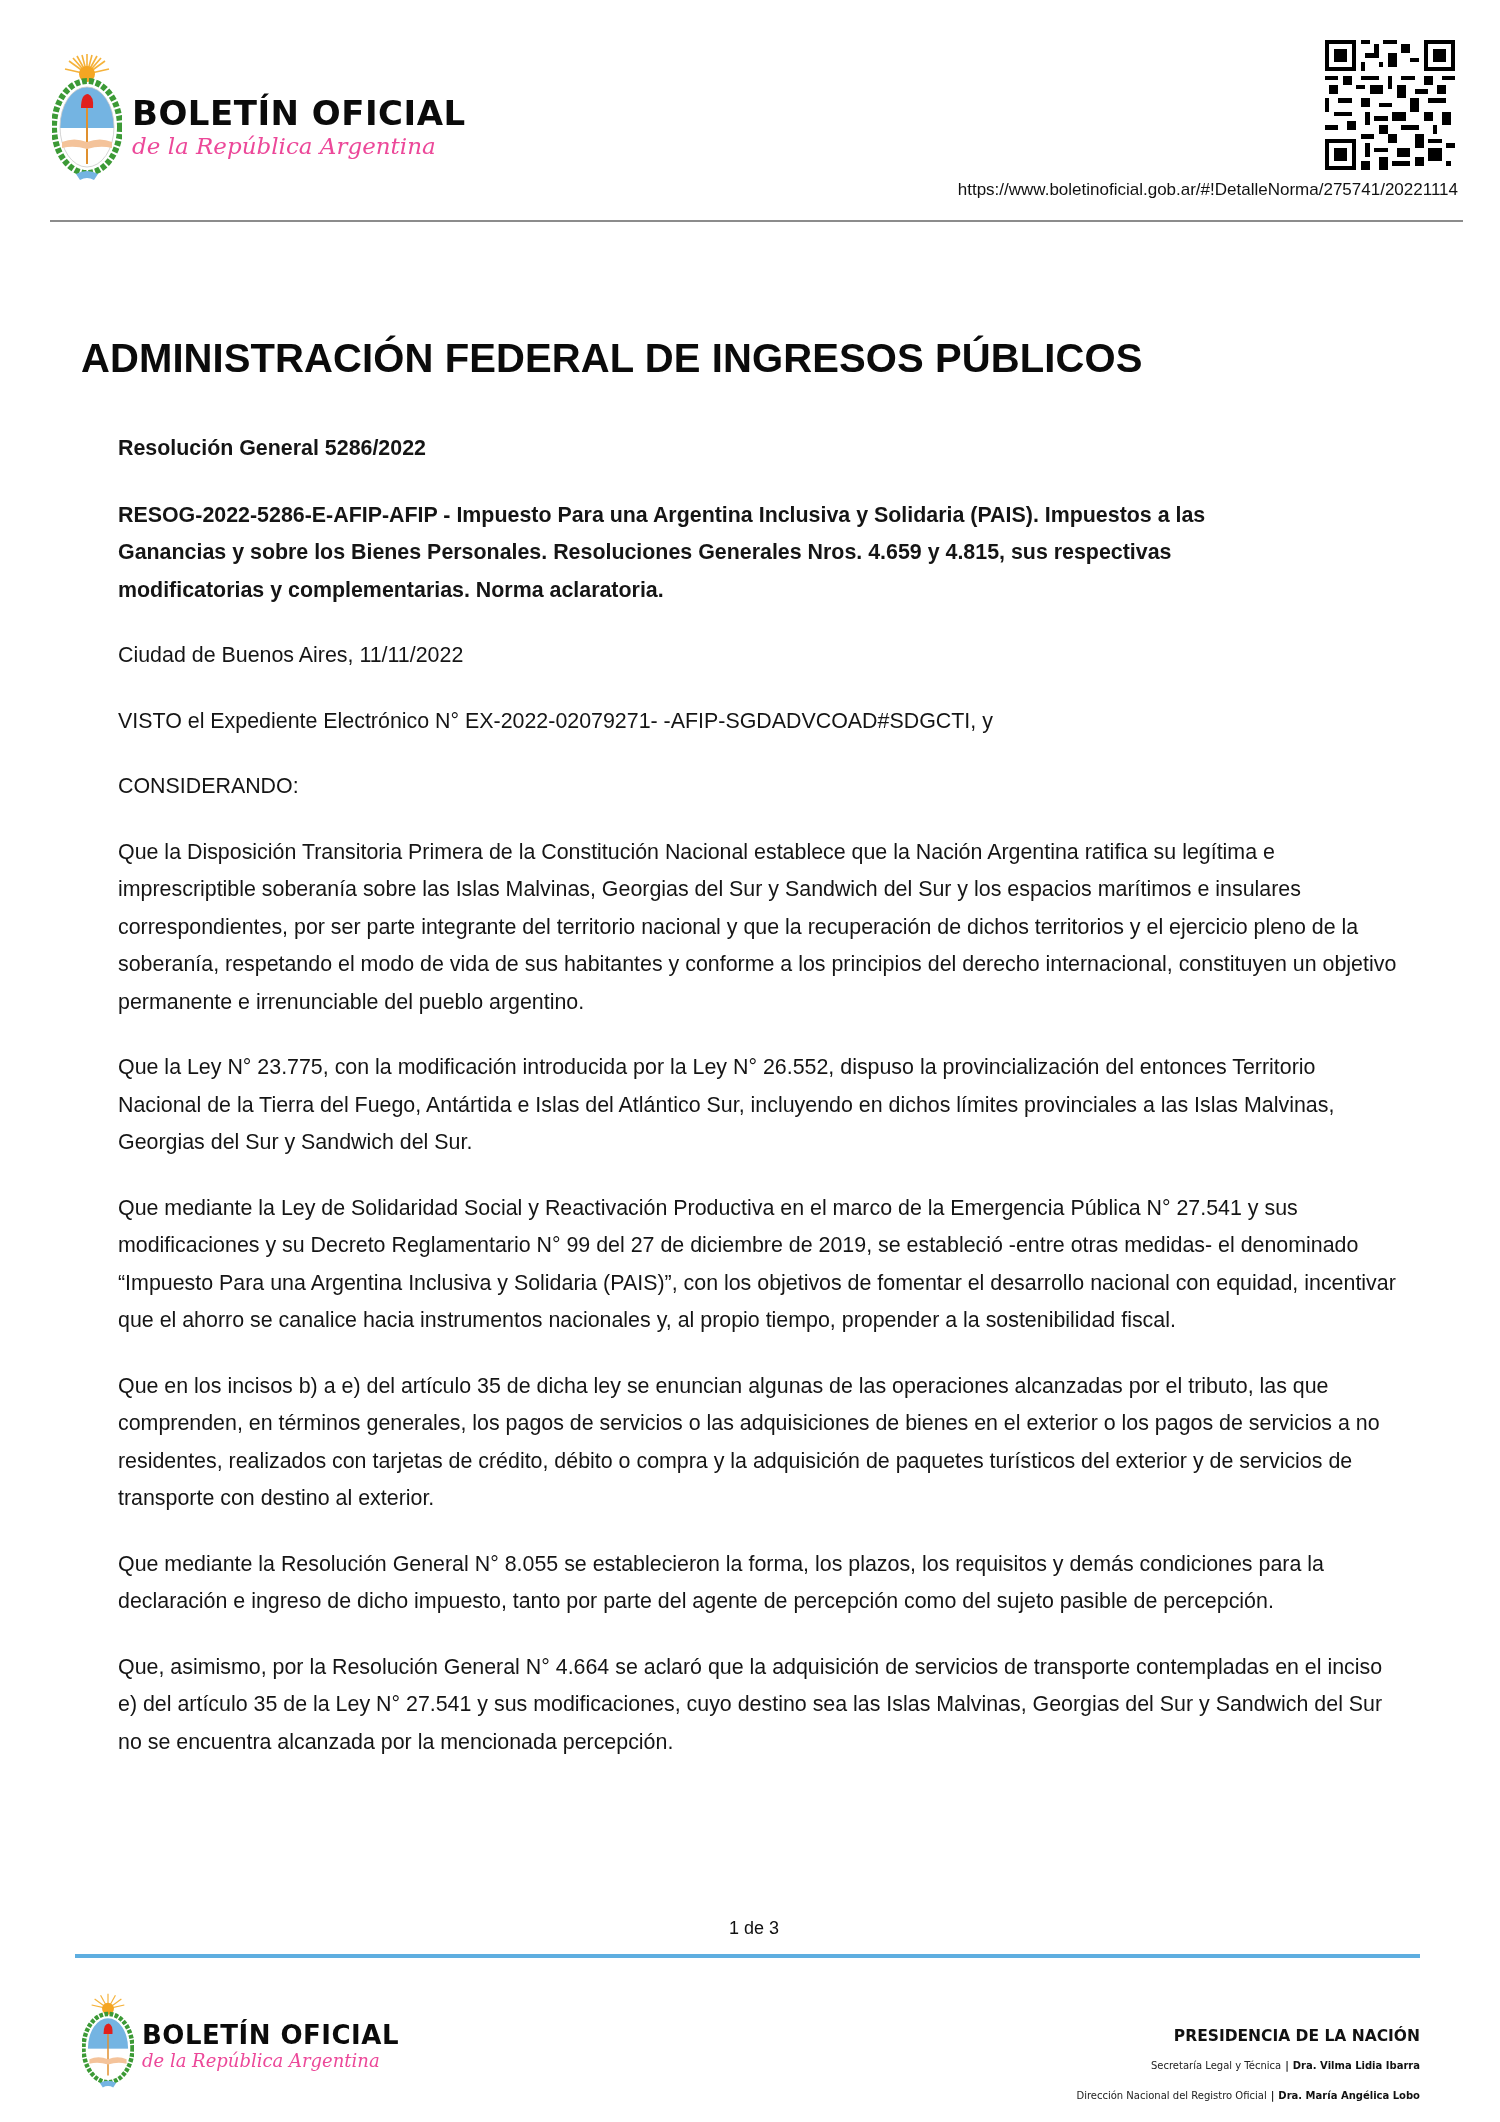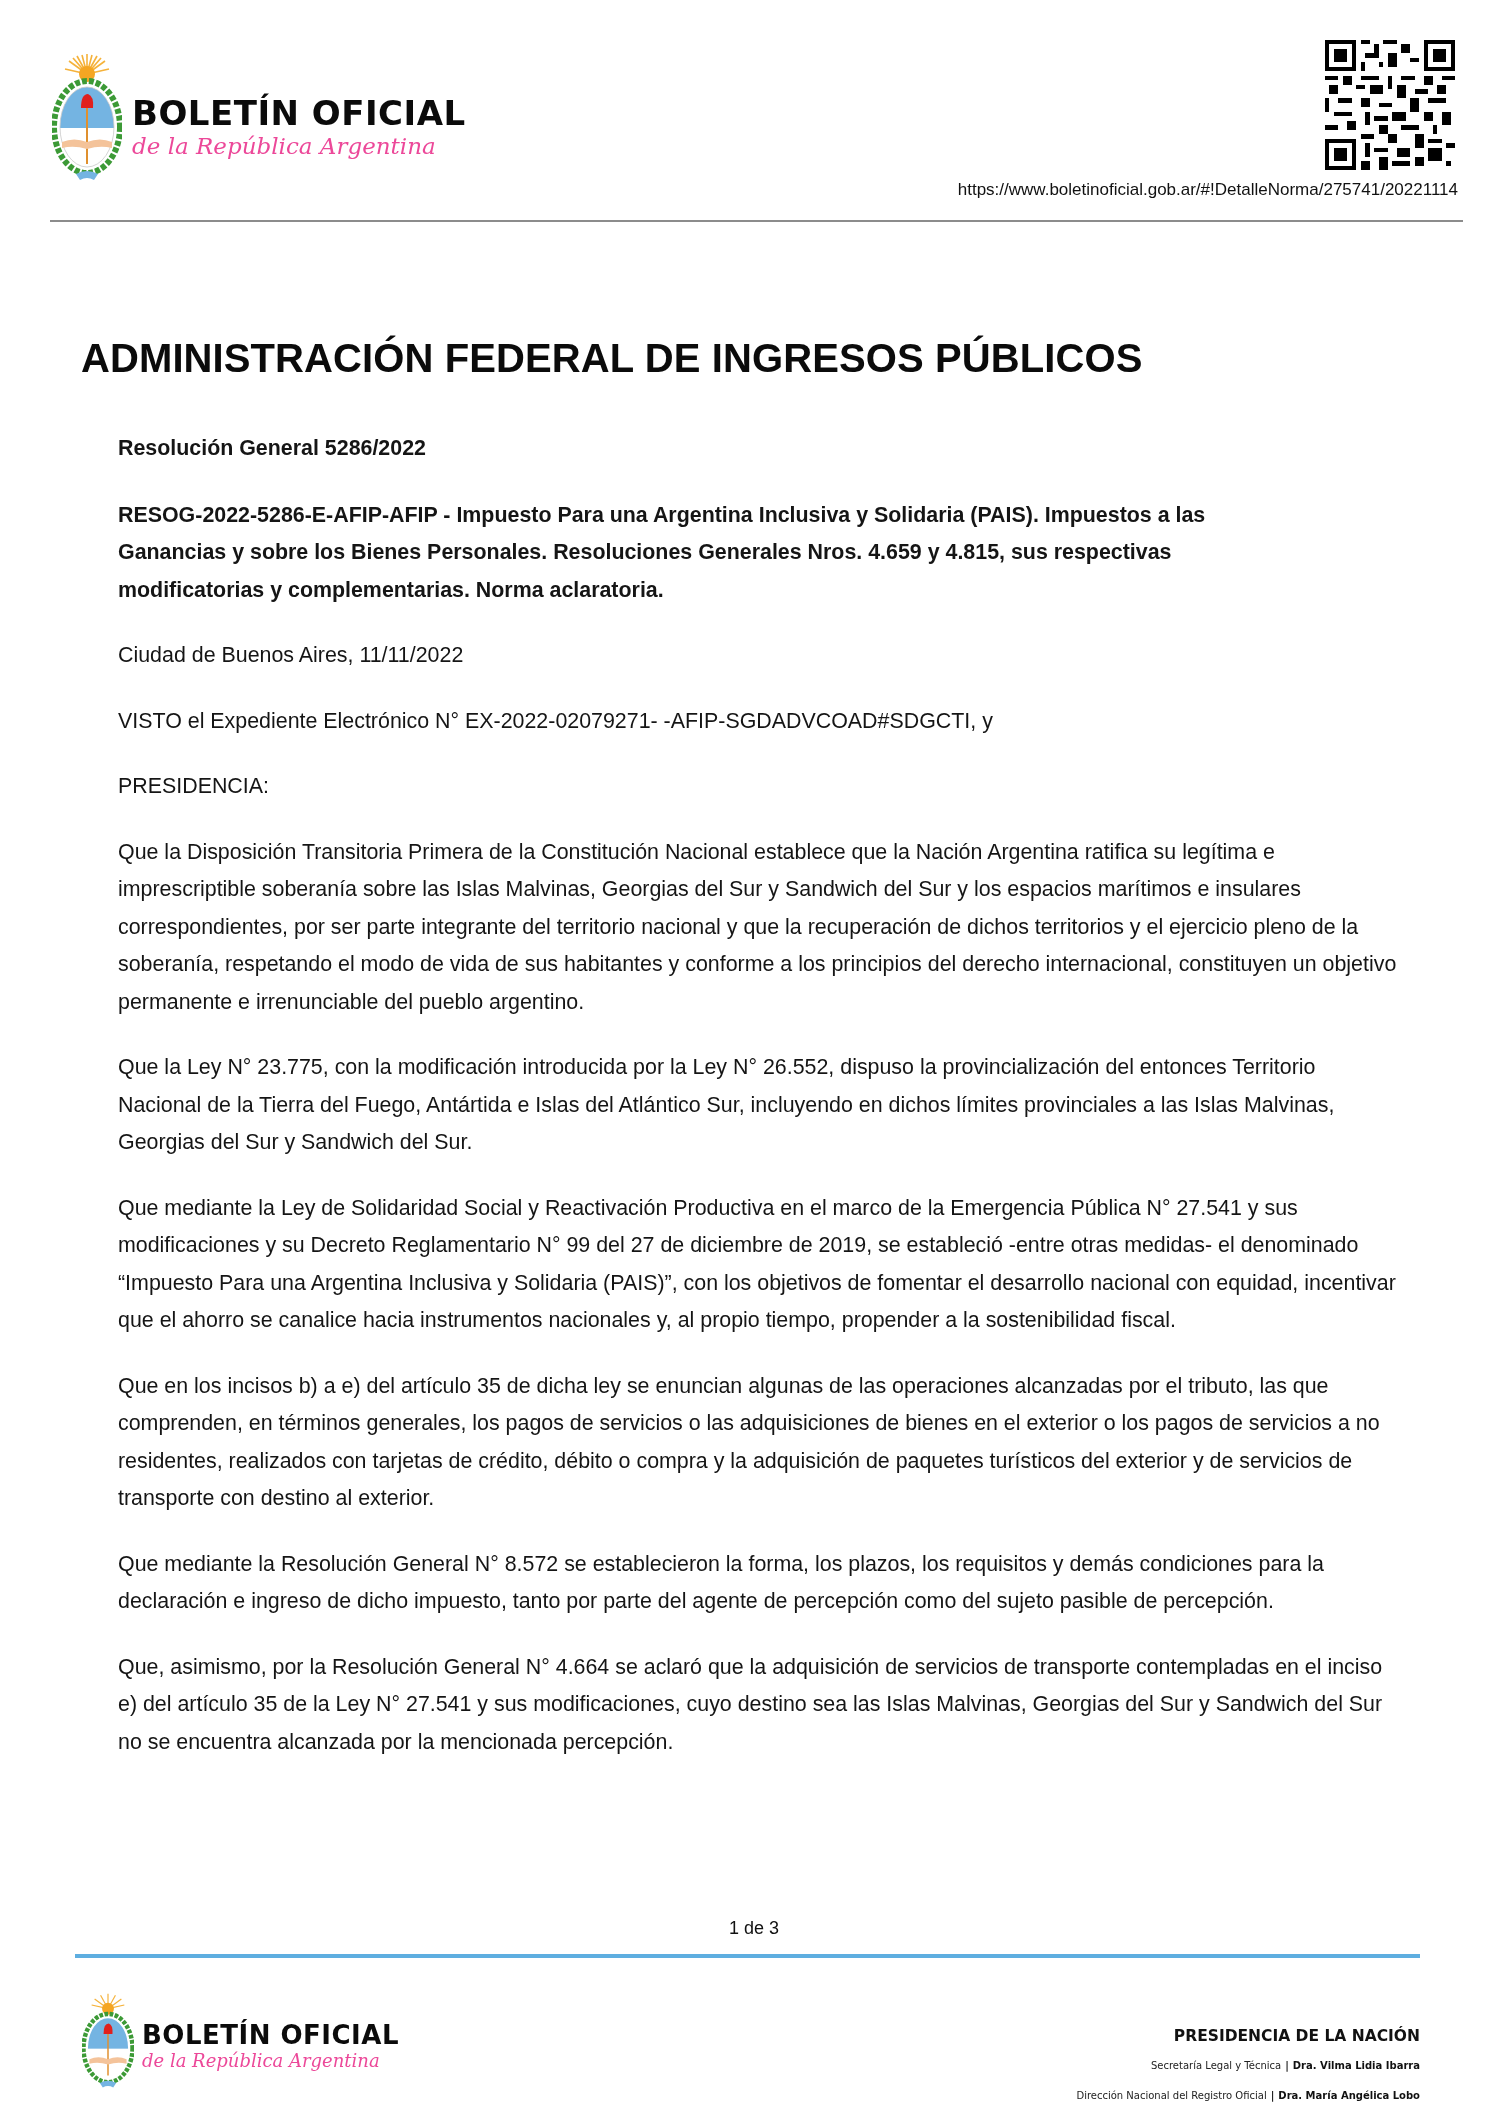--- a/index.html
+++ b/index.html
@@ -158,26 +158,26 @@
 <div class="url sans">https://www.boletinoficial.gob.ar/#!DetalleNorma/275741/20221114</div>
 <div class="hdr-rule"></div>
 
 <h1 class="agency sans">ADMINISTRACIÓN FEDERAL DE INGRESOS PÚBLICOS</h1>
 
 <div class="content sans">
   <p class="res-num">Resolución General 5286/2022</p>
   <p class="res-title">RESOG-2022-5286-E-AFIP-AFIP - Impuesto Para una Argentina Inclusiva y Solidaria (PAIS). Impuestos a las Ganancias y sobre los Bienes Personales. Resoluciones Generales Nros. 4.659 y 4.815, sus respectivas modificatorias y complementarias. Norma aclaratoria.</p>
   <p>Ciudad de Buenos Aires, 11/11/2022</p>
   <p>VISTO el Expediente Electrónico N° EX-2022-02079271- -AFIP-SGDADVCOAD#SDGCTI, y</p>
-  <p>PRESIDENCIA:</p>
+  <p>CONSIDERANDO:</p>
   <p>Que la Disposición Transitoria Primera de la Constitución Nacional establece que la Nación Argentina ratifica su legítima e imprescriptible soberanía sobre las Islas Malvinas, Georgias del Sur y Sandwich del Sur y los espacios marítimos e insulares correspondientes, por ser parte integrante del territorio nacional y que la recuperación de dichos territorios y el ejercicio pleno de la soberanía, respetando el modo de vida de sus habitantes y conforme a los principios del derecho internacional, constituyen un objetivo permanente e irrenunciable del pueblo argentino.</p>
   <p>Que la Ley N° 23.775, con la modificación introducida por la Ley N° 26.552, dispuso la provincialización del entonces Territorio Nacional de la Tierra del Fuego, Antártida e Islas del Atlántico Sur, incluyendo en dichos límites provinciales a las Islas Malvinas, Georgias del Sur y Sandwich del Sur.</p>
   <p>Que mediante la Ley de Solidaridad Social y Reactivación Productiva en el marco de la Emergencia Pública N° 27.541 y sus modificaciones y su Decreto Reglamentario N° 99 del 27 de diciembre de 2019, se estableció -entre otras medidas- el denominado “Impuesto Para una Argentina Inclusiva y Solidaria (PAIS)”, con los objetivos de fomentar el desarrollo nacional con equidad, incentivar que el ahorro se canalice hacia instrumentos nacionales y, al propio tiempo, propender a la sostenibilidad fiscal.</p>
   <p>Que en los incisos b) a e) del artículo 35 de dicha ley se enuncian algunas de las operaciones alcanzadas por el tributo, las que comprenden, en términos generales, los pagos de servicios o las adquisiciones de bienes en el exterior o los pagos de servicios a no residentes, realizados con tarjetas de crédito, débito o compra y la adquisición de paquetes turísticos del exterior y de servicios de transporte con destino al exterior.</p>
-  <p>Que mediante la Resolución General N° 8.572 se establecieron la forma, los plazos, los requisitos y demás condiciones para la declaración e ingreso de dicho impuesto, tanto por parte del agente de percepción como del sujeto pasible de percepción.</p>
+  <p>Que mediante la Resolución General N° 8.055 se establecieron la forma, los plazos, los requisitos y demás condiciones para la declaración e ingreso de dicho impuesto, tanto por parte del agente de percepción como del sujeto pasible de percepción.</p>
   <p>Que, asimismo, por la Resolución General N° 4.664 se aclaró que la adquisición de servicios de transporte contempladas en el inciso e) del artículo 35 de la Ley N° 27.541 y sus modificaciones, cuyo destino sea las Islas Malvinas, Georgias del Sur y Sandwich del Sur no se encuentra alcanzada por la mencionada percepción.</p>
 </div>
 
 <div class="page-num sans">1 de 3</div>
 <div class="ftr-rule"></div>
 
 <div class="ftr-logo">
   <svg class="ftr-crest" viewBox="0 0 70 135">
     <g stroke="#f5b23a" stroke-width="1.6">
       <line x1="35" y1="22" x2="35" y2="2"></line>

